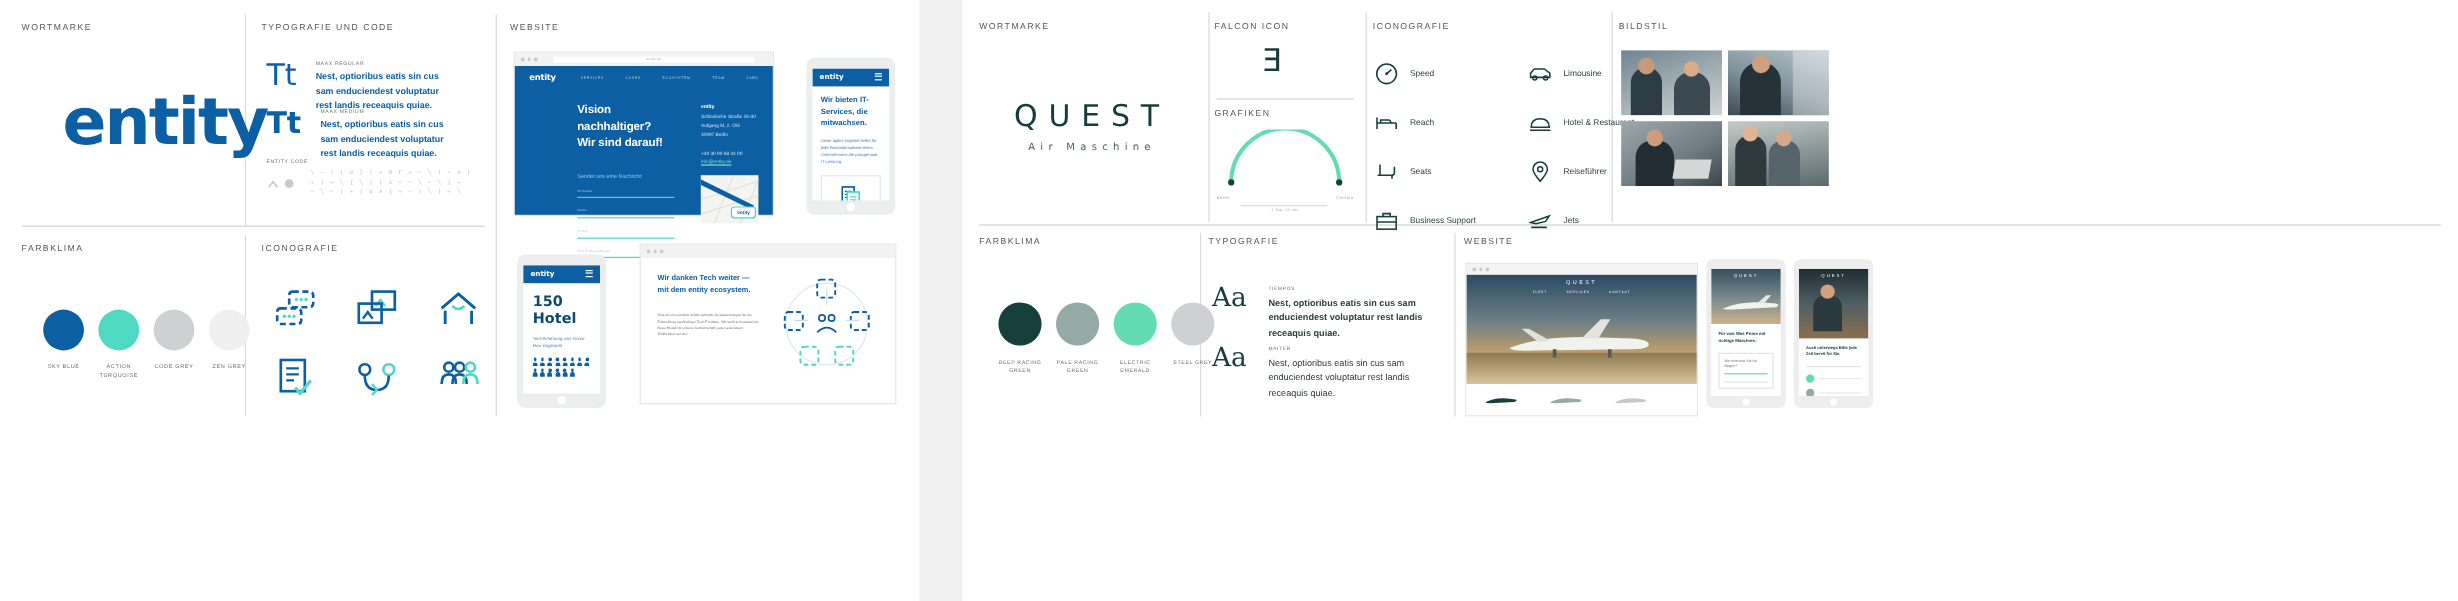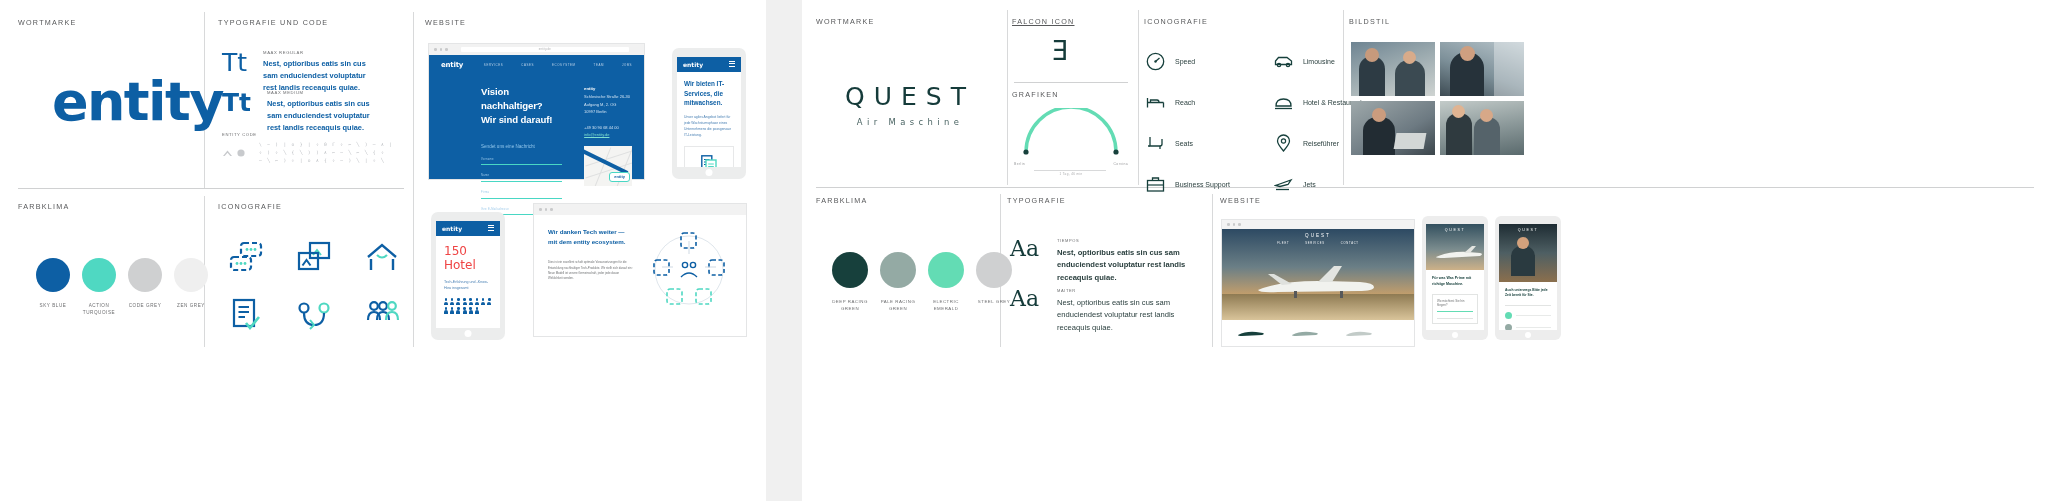--- a/index.html
+++ b/index.html
@@ -86,21 +86,21 @@
 
   
   .phone { position: absolute; background: #eceded; border-radius: 7px; padding: 9px 5px 12px 5px; }
   .phone-screen { background: #fff; overflow: hidden; height: 100%; }
   .ph-bar { background: #0d5fa4; display: flex; align-items: center; justify-content: space-between; padding: 4px 6px; }
   .ph-logo { font-size: 6px; font-weight: 700; color: #fff; font-family: "DejaVu Sans", sans-serif; }
   .burger { width: 6px; }
   .burger i { display: block; height: 1px; background: #fff; margin-bottom: 1.3px; }
   .phone-home { position: absolute; left: 50%; transform: translateX(-50%); bottom: 3px; width: 7px; height: 7px; border-radius: 50%; background: #fff; }
 
-  .ph-big { font-size: 12px; font-weight: 400; color: #ef4444; line-height: 1.2; font-family: "DejaVu Sans", sans-serif; }
+  .ph-big { font-size: 12px; font-weight: 700; color: #0c4a6e; line-height: 1.2; font-family: "DejaVu Sans", sans-serif; }
   .ph-sm { font-size: 3.6px; color: #4a80b4; line-height: 1.75; margin-top: 6px; }
   .ph-h { font-size: 6.4px; font-weight: 700; color: #0d5fa4; line-height: 1.5; }
   .ph-p { font-size: 3.4px; color: #4a80b4; line-height: 1.8; margin-top: 6px; }
 
   .people-row { display: flex; flex-wrap: wrap; gap: 2.2px; margin-top: 7px; }
   .person { width: 4px; }
   .person .head { width: 2.6px; height: 2.6px; border-radius: 50%; background: #0d5fa4; margin: 0 auto; }
   .person .body { width: 4px; height: 3.4px; border-radius: 2px 2px 0 0; background: #0d5fa4; margin-top: .6px; }
 
   
@@ -507,21 +507,21 @@
     <div class="hline" style="left:14px; top:187px; width:1218px;"></div>
     <div class="vline" style="left:198px; top:194px; height:153px;"></div>
     <div class="vline" style="left:410px; top:194px; height:153px;"></div>
 
     <div class="sec-label" style="position:absolute; left:14px; top:17px;">WORTMARKE</div>
     <div class="quest-word" style="left:18px; top:82px; width:180px;">
       <div class="quest-main">QUEST</div>
       <div class="quest-sub">Air Maschine</div>
     </div>
 
-    <div class="sec-label" style="position:absolute; left:210px; top:17px;text-decoration:underline;">FALCON ICON</div>
+    <div class="sec-label" style="position:absolute; left:210px; top:17px;">FALCON ICON</div>
     <div class="falcon" style="left:250px; top:36px;">Ǝ</div>
     <div class="hline" style="left:212px; top:82px; width:114px;"></div>
 
     <div class="sec-label" style="position:absolute; left:210px; top:90px;">GRAFIKEN</div>
     <div class="gauge-wrap" style="left:212px; top:108px; width:114px;">
       <svg width="114" height="48" viewBox="0 0 114 48">
         <path d="M12 44 A45 45 0 0 1 102 44" fill="none" stroke="#63dcb4" stroke-width="3.4" stroke-linecap="round"></path>
         <circle cx="12" cy="44" r="2.6" fill="#17403c"></circle>
         <circle cx="102" cy="44" r="2.6" fill="#17403c"></circle>
       </svg>

